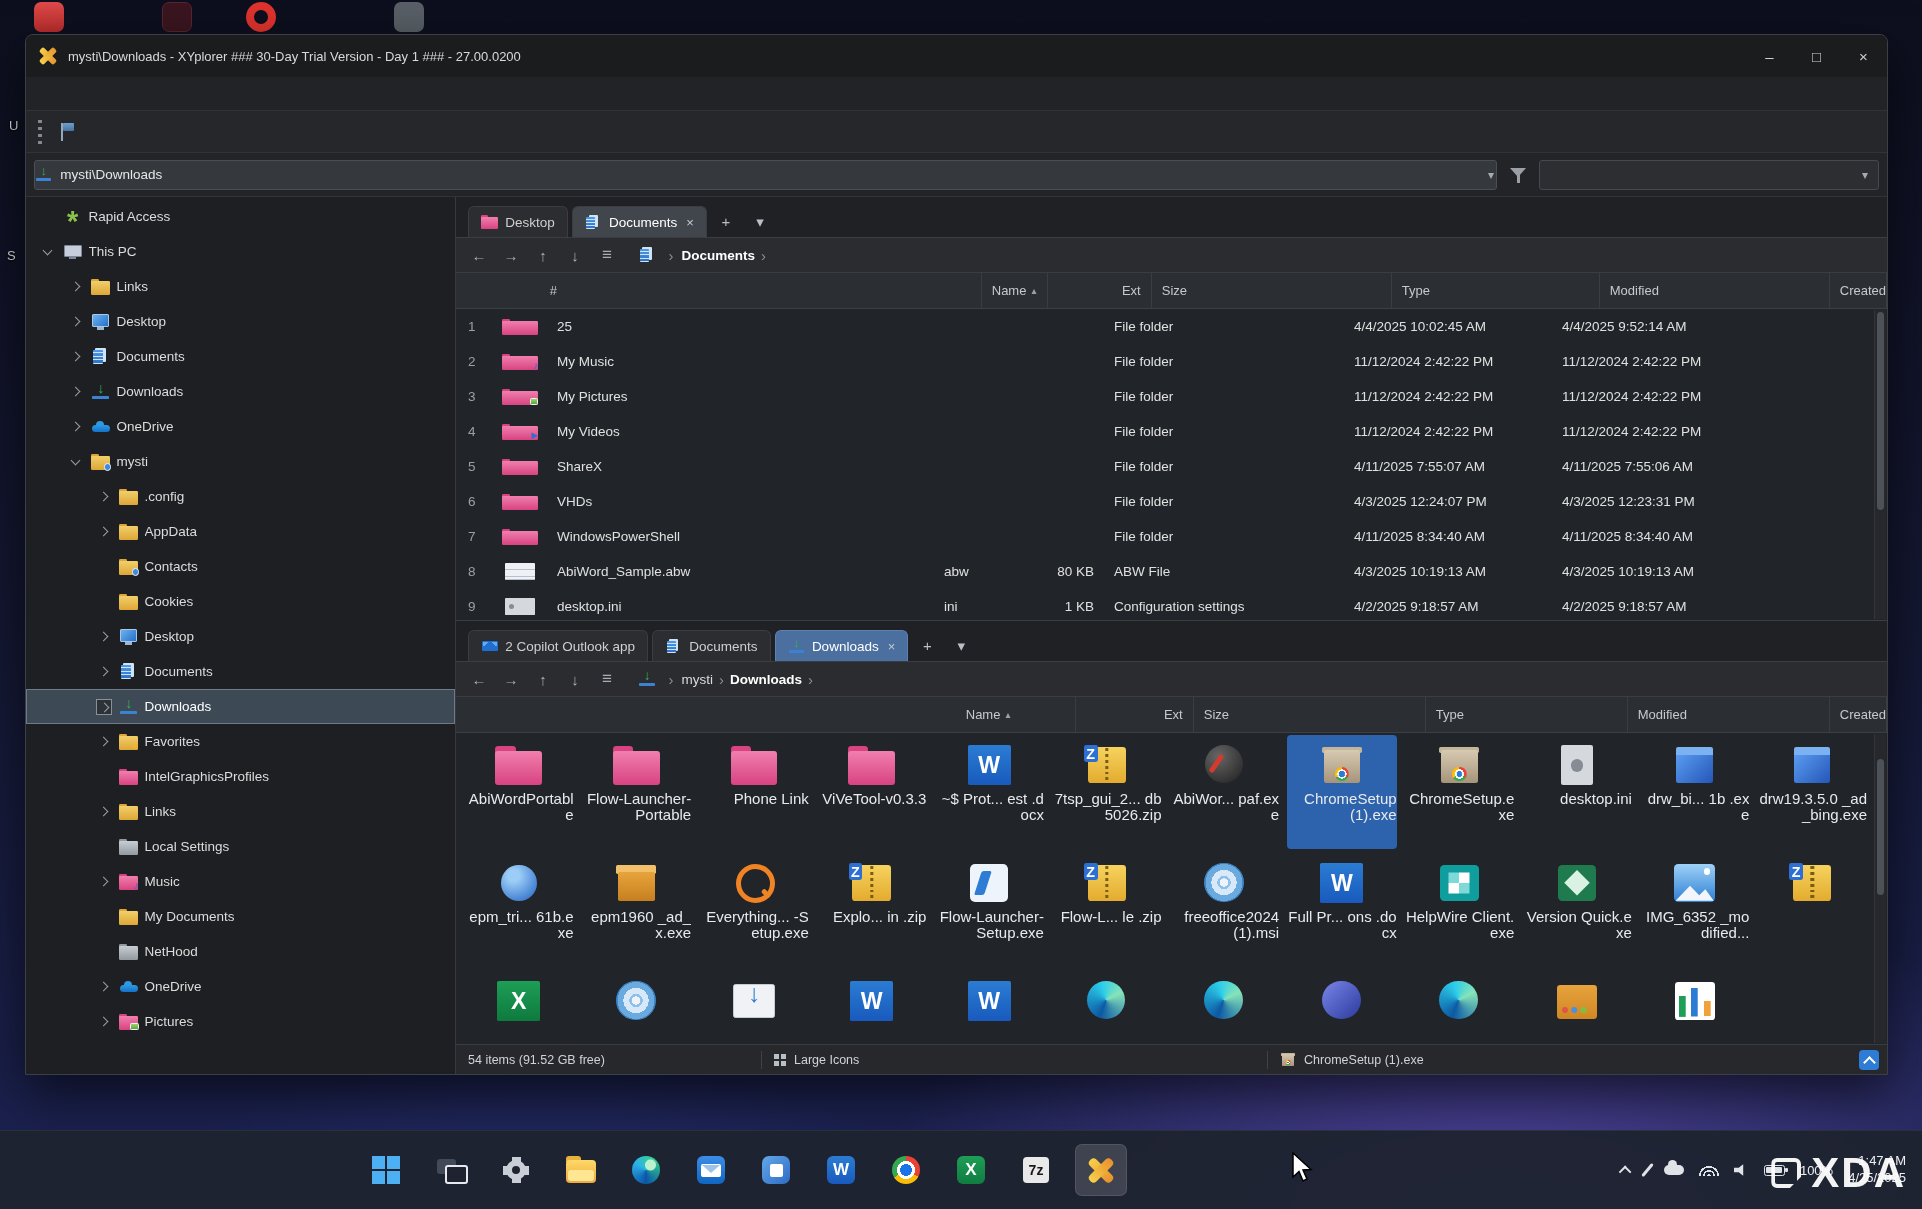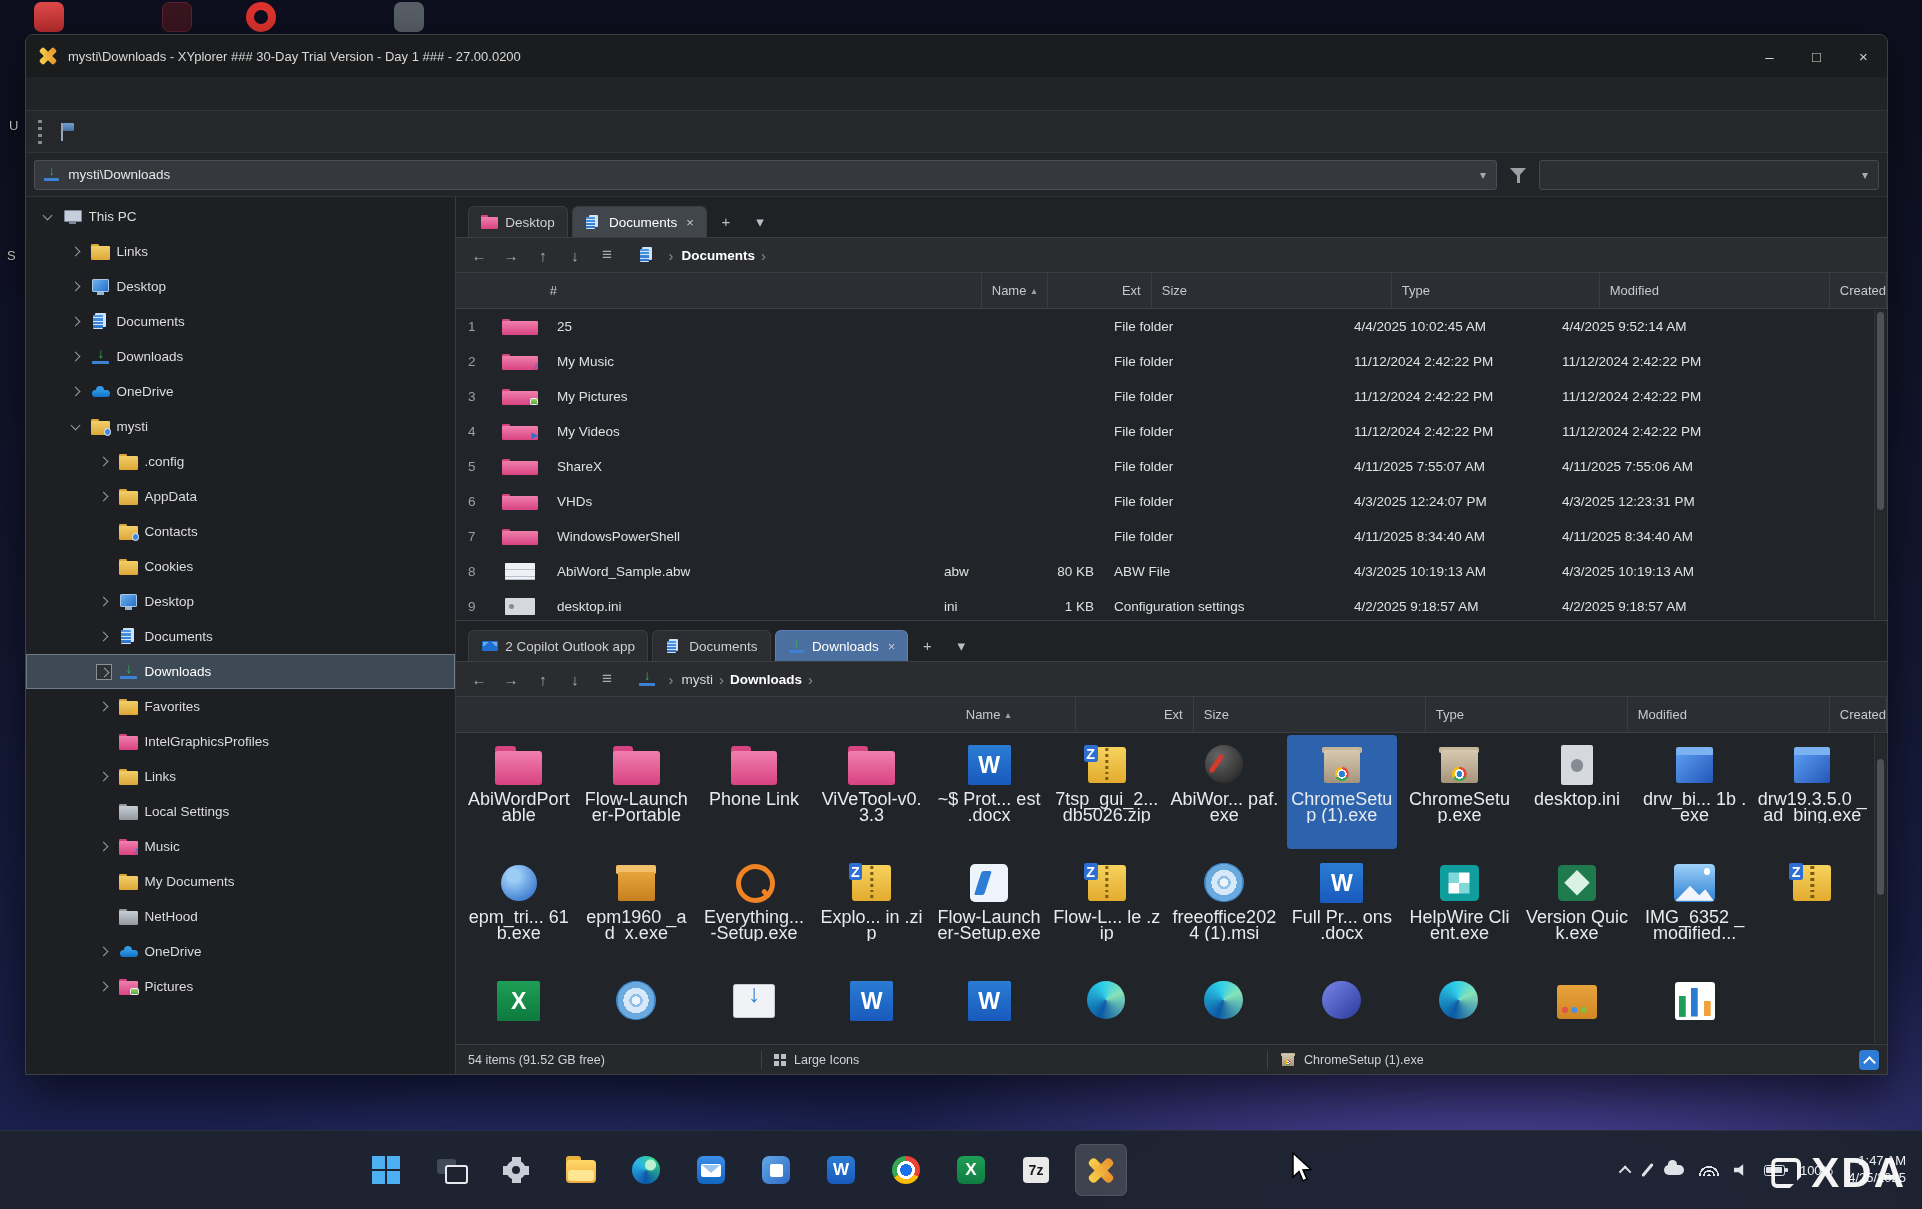--- a/index.html
+++ b/index.html
@@ -36,21 +36,21 @@
 .menubar{height:34px;flex:none;display:flex;align-items:center;background:#222326;padding-left:14px;border-bottom:1px solid #313338}
 .mi{padding:0 12px;font-size:14px;color:#e4e4e4;line-height:34px}
 
 .toolbar{height:42px;flex:none;display:flex;align-items:center;background:#26272a;border-bottom:1px solid #313338;padding-left:12px;gap:16px}
 .grip{width:4px;height:24px;background:repeating-linear-gradient(#84898f 0 3px,transparent 3px 7px)}
 .pinflag{position:relative;width:18px;height:22px}
 .pinflag::before{content:"";position:absolute;left:3px;top:2px;width:2px;height:18px;background:#93a7bd}
 .pinflag::after{content:"";position:absolute;left:5px;top:2px;width:11px;height:8px;background:linear-gradient(#6e9fd0,#46729f);border-radius:1px}
 
 .addrrow{height:44px;flex:none;display:flex;align-items:center;background:#232427;border-bottom:1px solid #313338;padding:0 8px;gap:8px}
-.addrcombo{flex:1;height:30px;background:#35383d;border:1px solid #4b4f55;border-radius:3px;display:flex;align-items:center;padding:0 8px;gap:8px}
+.addrcombo{flex:1;height:30px;background:#35383d;border:1px solid #4b4f55;border-radius:3px;display:flex;align-items:center;padding:0 0;gap:8px}
 .addrcombo input{flex:1;background:transparent;border:none;outline:none;color:#e6e6e6;font-size:13.5px;font-family:inherit}
 .combo-arrow{color:#a7abb1;font-size:12px;padding:0 2px}
 .funnel{position:relative;width:26px;height:26px;flex:none}
 .funnel::before{content:"";position:absolute;left:5px;top:6px;border-left:8px solid transparent;border-right:8px solid transparent;border-top:9px solid #9aa0a6}
 .funnel::after{content:"";position:absolute;left:12px;top:13px;width:3px;height:8px;background:#9aa0a6}
 .addrcombo2{width:340px;height:30px;background:#2c2e32;border:1px solid #45484e;border-radius:3px;display:flex;align-items:center;justify-content:flex-end;padding:0 8px}
 
 .main{flex:1;display:flex;min-height:0}
 
 .tree{width:430px;flex:none;background:#1d1f22;border-right:1px solid #36393e;padding-top:2px;overflow:hidden}
@@ -112,21 +112,21 @@
 .pane-top .tr span:nth-child(3){width:66px;padding-left:10px}
 .pane-top .tr span:nth-child(4){width:104px;justify-content:flex-end;padding-right:10px}
 .pane-top .tr span:nth-child(5){width:240px;padding-left:10px}
 .pane-top .tr span:nth-child(6){width:208px;padding-left:10px}
 .pane-top .tr span:nth-child(7){width:230px;padding-left:10px}
 
 .gridwrap{flex:1;position:relative;overflow:hidden}
 .grid{display:grid;grid-template-columns:repeat(12,1fr);grid-auto-rows:118px;padding:0 16px 0 4px;overflow:hidden;height:100%}
 .gi{display:flex;flex-direction:column;align-items:center;padding-top:9px;margin:2px 4px;border-radius:4px}
 .gi.selected{background:#2c63ac}
-.glab{margin-top:5px;width:100%;height:32px;overflow:hidden;font-size:18px;line-height:16px;text-align:center;word-break:break-all;color:#e8eaed}
+.glab{margin-top:5px;width:100%;height:32px;overflow:hidden;font-size:15px;line-height:16px;text-align:right;word-break:break-all;color:#e8eaed}
 
 .sb{position:absolute;right:1px;top:1px;bottom:1px;width:12px;background:#26282c;border-left:1px solid #323539}
 .sb .thumb{position:absolute;left:2px;right:2px;border-radius:6px;background:#4d5258}
 
 .statusbar{height:30px;flex:none;display:flex;align-items:center;background:#26282c;border-top:1px solid #3a3d42;font-size:12.5px;color:#cfd3d8}
 .sseg{display:flex;align-items:center;gap:8px;padding:0 12px;height:100%}
 .sseg.s1{width:305px}
 .sseg.s2{width:505px}
 .sdiv{width:1px;height:18px;background:#3f4349}
 .grid-ic{position:relative;width:12px;height:12px}
@@ -322,20 +322,25 @@
     <span class="funnel"></span>
     <div class="addrcombo2">
       <span class="combo-arrow">▾</span>
     </div>
   </div>
 
   <div class="main">
 
     <div class="tree">
 
+        <div class="ti" style="--lvl: 0;">
+          <span class="exp"></span>
+          <span class="ic" data-icon="rapid-access"></span>
+          <span class="tl">Rapid Access</span>
+        </div>
 
         <div class="ti" style="--lvl: 0;">
           <span class="exp m-open"></span>
           <span class="ic" data-icon="this-pc"></span>
           <span class="tl">This PC</span>
         </div>
 
         <div class="ti" style="--lvl: 1;">
           <span class="exp m-closed"></span>
           <span class="ic" data-icon="folder-yellow"></span>

